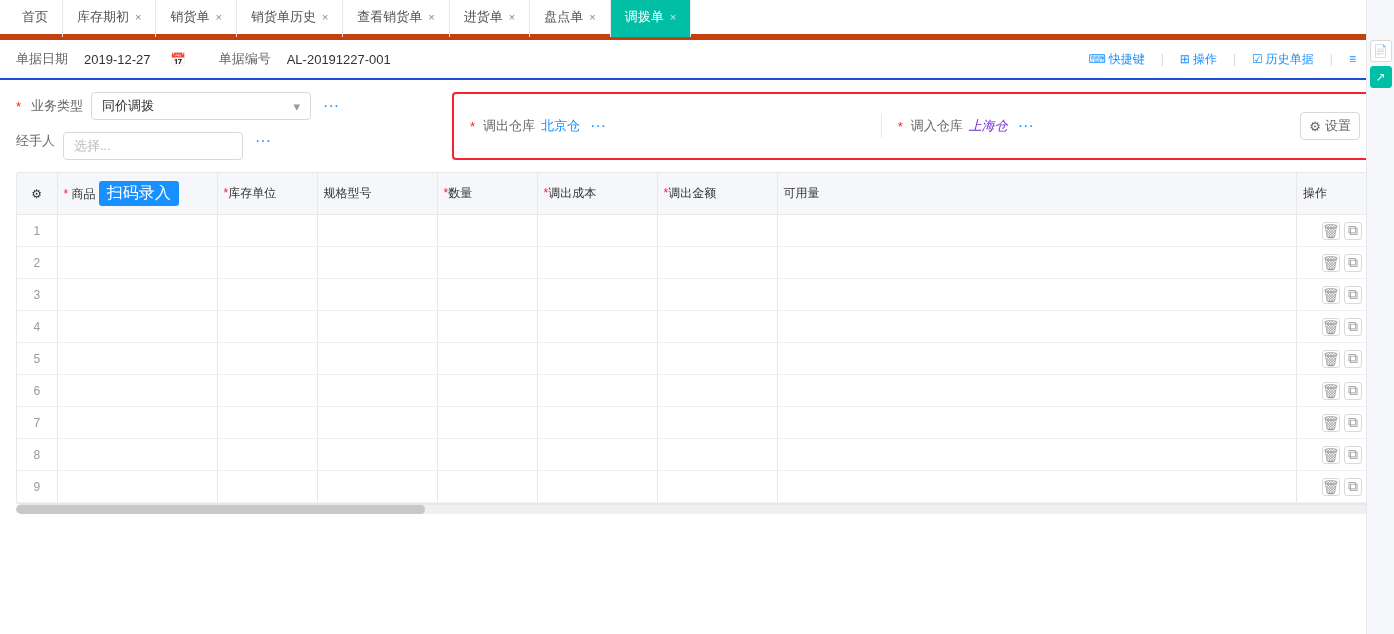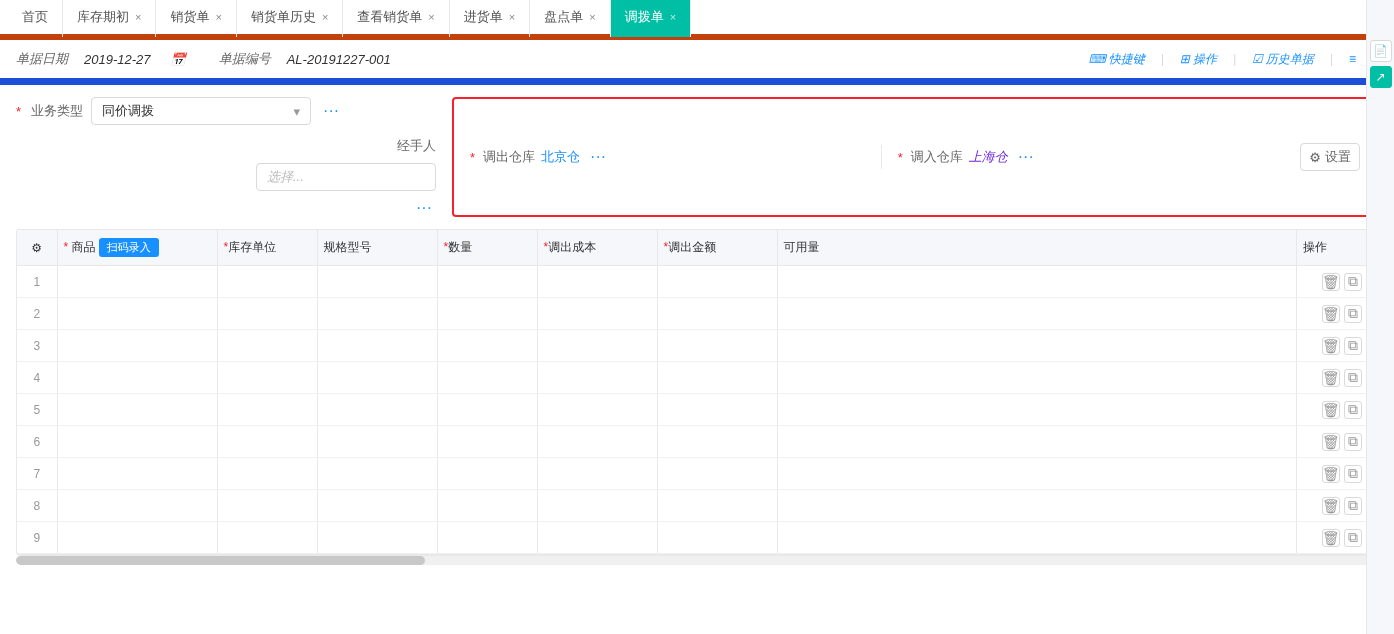--- a/index.html
+++ b/index.html
@@ -27,22 +27,21 @@
     .tab-item .close-icon { font-size: 11px; color: inherit; cursor: pointer; opacity: 0.7; }
     .tab-item.active .close-icon { color: #fff; }
     .tab-spacer { flex: 1; }
     .tab-close-all { padding: 0 12px; cursor: pointer; color: #999; font-size: 16px; }
 
     
     .form-header {
       display: flex; align-items: center;
       padding: 10px 16px;
       gap: 15px;
-      border-bottom: 7px solid #1d4ed8;
-      font-style: italic;
+      border-bottom: 2px solid #1d4ed8;
     }
     .form-header-left { display: flex; align-items: center; gap: 16px; }
     .form-header-right { margin-left: auto; display: flex; align-items: center; gap: 12px; font-size: 12px; color: #1890ff; }
     .field-label { color: #666; }
     .field-value { color: #333; font-weight: 500; }
     .date-icon { color: #1890ff; cursor: pointer; margin-left: 4px; }
 
     
     .top-section {
       display: flex; align-items: stretch;
@@ -74,26 +73,25 @@
       border: 1px solid #d9d9d9; border-radius: 4px;
       padding: 4px 8px; cursor: pointer; color: #666;
       margin-left: 8px;
     }
     .warehouse-field {
       display: flex; align-items: center; gap: 6px; flex: 1;
     }
     .warehouse-divider { width: 1px; background: #e8e8e8; height: 24px; margin: 0 16px; }
 
     
-    .handler-row { display: flex; align-items: flex-end; gap: 8px; flex-direction: column; }
+    .handler-row { display: flex; align-items: flex-start; gap: 8px; }
     .handler-input {
       border: 1px solid #d9d9d9; border-radius: 4px;
       padding: 4px 10px; min-width: 180px; color: #bbb;
       cursor: pointer;
-      font-style: italic;
     }
 
     
     .table-container {
       margin: 0 16px;
       border: 1px solid #e8e8e8;
       border-radius: 2px;
     }
     table {
       width: 100%; border-collapse: collapse;
@@ -112,21 +110,21 @@
       border-right: 1px solid #e8e8e8;
       border-bottom: 1px solid #eef0f2;
     }
     table td:first-child { text-align: center; color: #999; font-size: 12px; }
     .subtotal-row td { background: #fffbe6; font-weight: 500; }
     .op-cell { display: flex; gap: 4px; align-items: center; justify-content: flex-end; padding-right: 8px; }
     .op-icon { width: 18px; height: 18px; display: inline-flex; align-items: center; justify-content: center; cursor: pointer; color: #999; font-size: 14px; border: 1px solid #d9d9d9; border-radius: 3px; }
     .scan-btn {
       background: #1890ff; color: #fff;
       border: none; border-radius: 3px;
-      padding: 2px 8px; font-size: 11px; cursor: pointer;
+      padding: 2px 8px; font-size: 16px; cursor: pointer;
     }
     .col-gear { width: 40px; text-align: center; }
     .col-product { width: 160px; }
     .col-unit { width: 100px; }
     .col-spec { width: 120px; }
     .col-qty { width: 100px; }
     .col-cost { width: 120px; }
     .col-amount { width: 120px; }
     .col-ops { width: 80px; }
 

